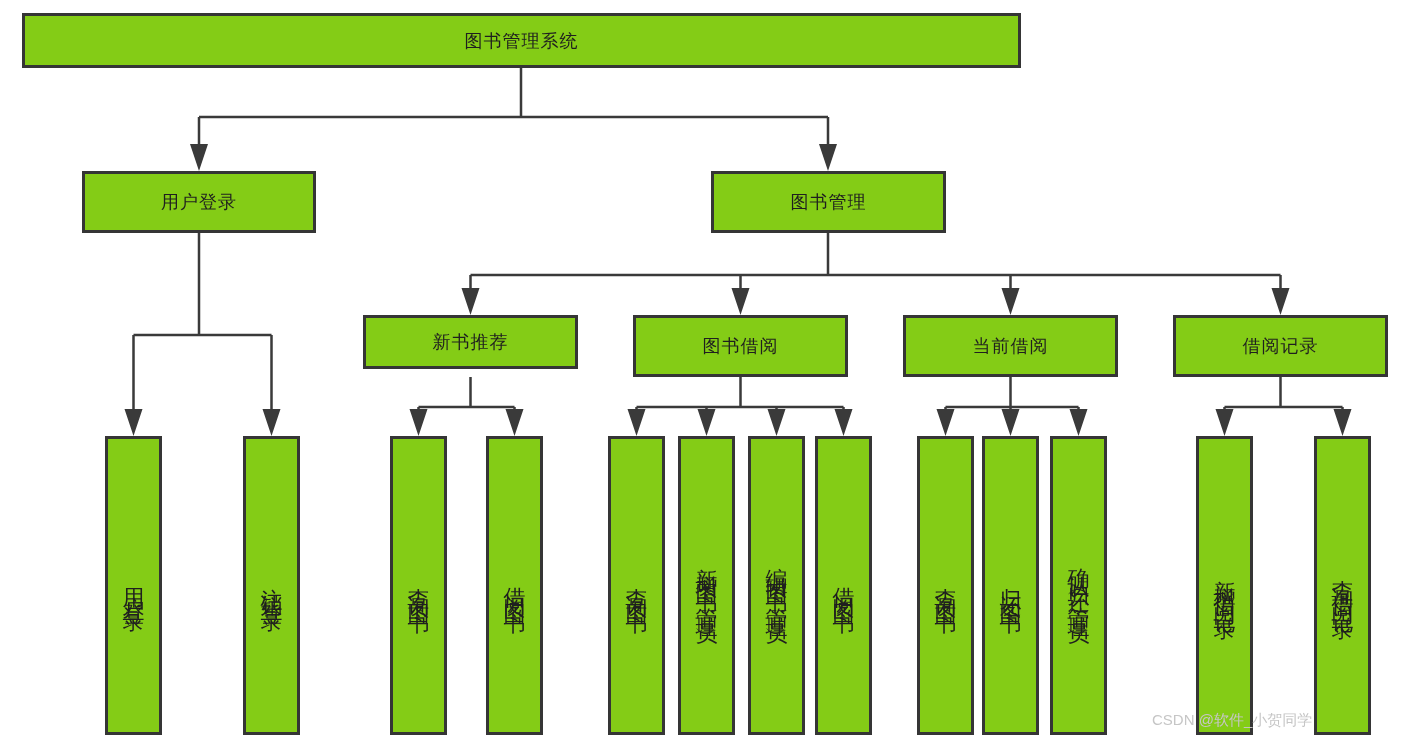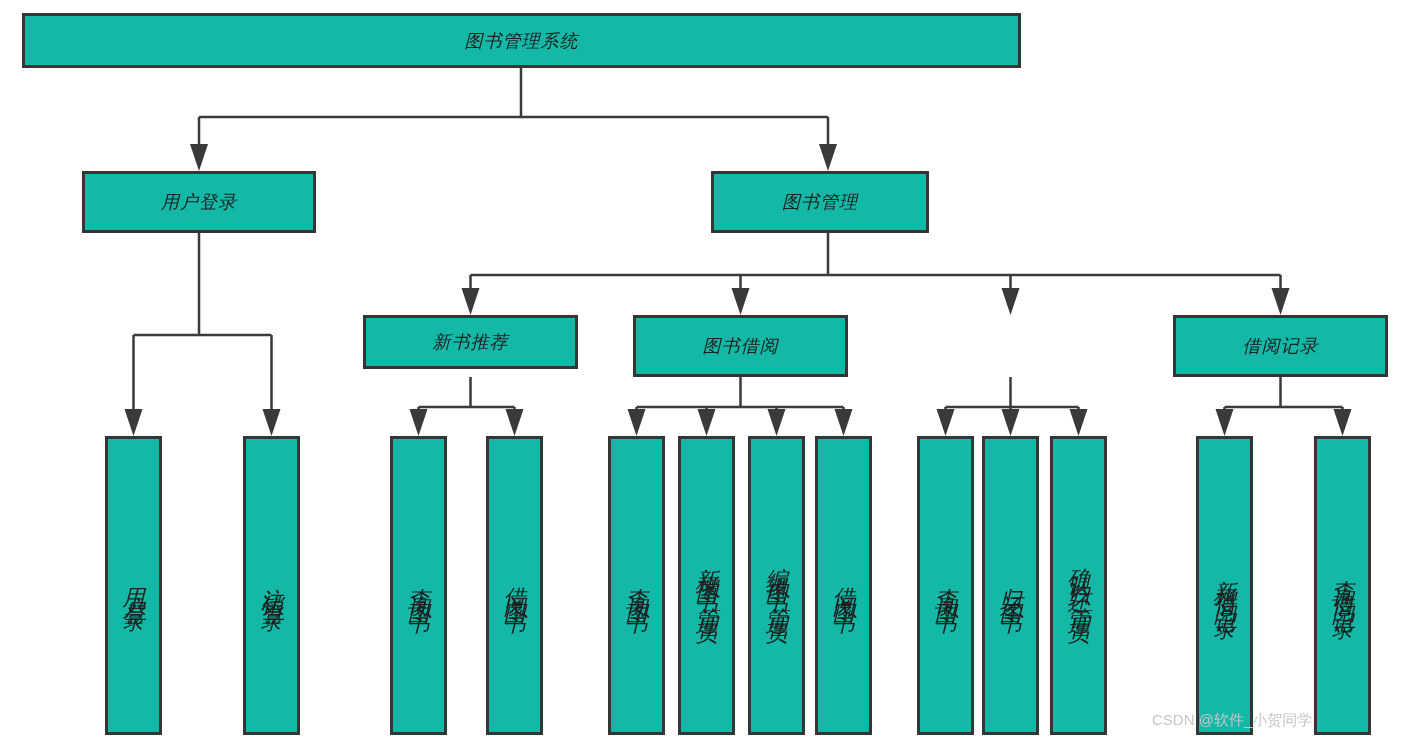--- a/index.html
+++ b/index.html
@@ -20,27 +20,26 @@
     left: 0;
     top: 0;
     width: 1405px;
     height: 747px;
     z-index: 1;
   }
   .node {
     position: absolute;
     box-sizing: border-box;
     border: 3px solid #353535;
-    background: #14b8a6;
+    background: #84cc16;
     display: flex;
     align-items: center;
     justify-content: center;
     color: #1f1f1f;
     z-index: 2;
-    font-style: italic;
   }
   .node.h {            
     font-size: 18px;
     letter-spacing: 1px;
     white-space: nowrap;
   }
   .node.v span {       
     writing-mode: vertical-rl;
     font-size: 22px;
     letter-spacing: 8px;
@@ -120,29 +119,32 @@
       M1333.5 409 h18 l-9 27 z"></path>
   </svg>
 
   <div class="node h" style="left:22px; top:13px; width:999px; height:55px;">
     <span>图书管理系统</span>
   </div>
 
   <div class="node h" style="left:82px; top:171px; width:234px; height:62px;">
     <span>用户登录</span>
   </div>
-  <div class="node h" style="left:711px; top:171px; width:218px; height:62px;">
+  <div class="node h" style="left:711px; top:171px; width:235px; height:62px;">
     <span>图书管理</span>
   </div>
 
   <div class="node h" style="left:363px; top:315px; width:215px; height:54px;">
     <span>新书推荐</span>
   </div>
   <div class="node h" style="left:633px; top:315px; width:215px; height:62px;">
     <span>图书借阅</span>
+  </div>
+  <div class="node h" style="left:903px; top:315px; width:215px; height:62px;">
+    <span>当前借阅</span>
   </div>
   <div class="node h" style="left:1173px; top:315px; width:215px; height:62px;">
     <span>借阅记录</span>
   </div>
 
   <div class="node v" style="left:105px; top:436px; width:57px; height:299px;">
     <span>用户登录</span>
   </div>
   <div class="node v" style="left:243px; top:436px; width:57px; height:299px;">
     <span>注销登录</span>

